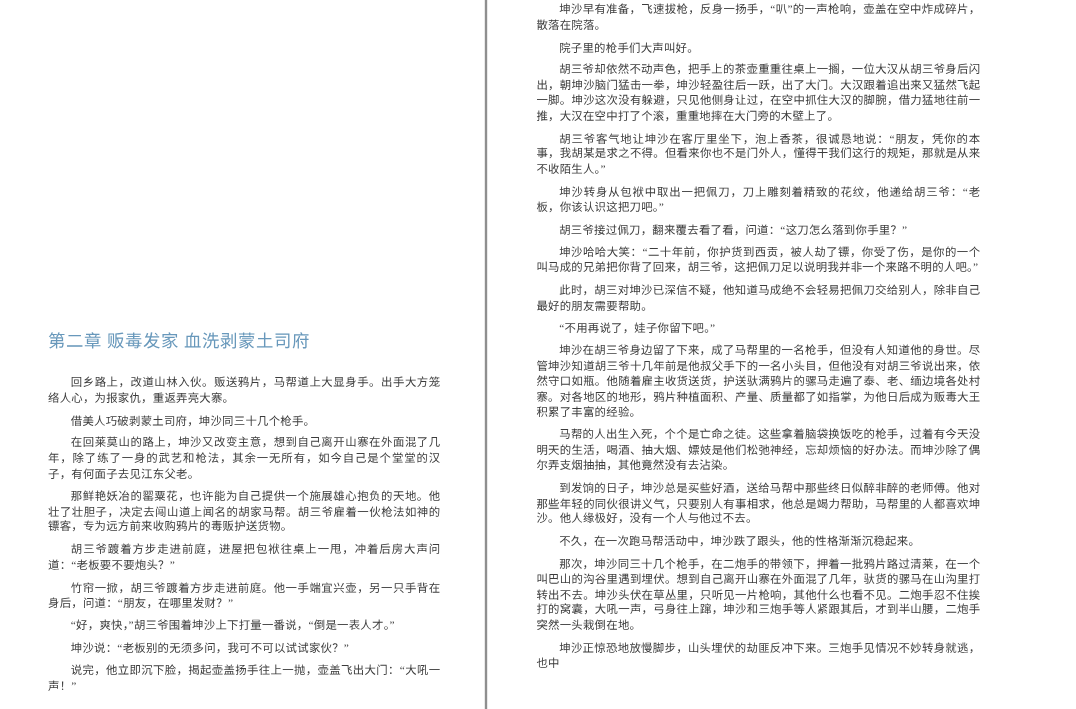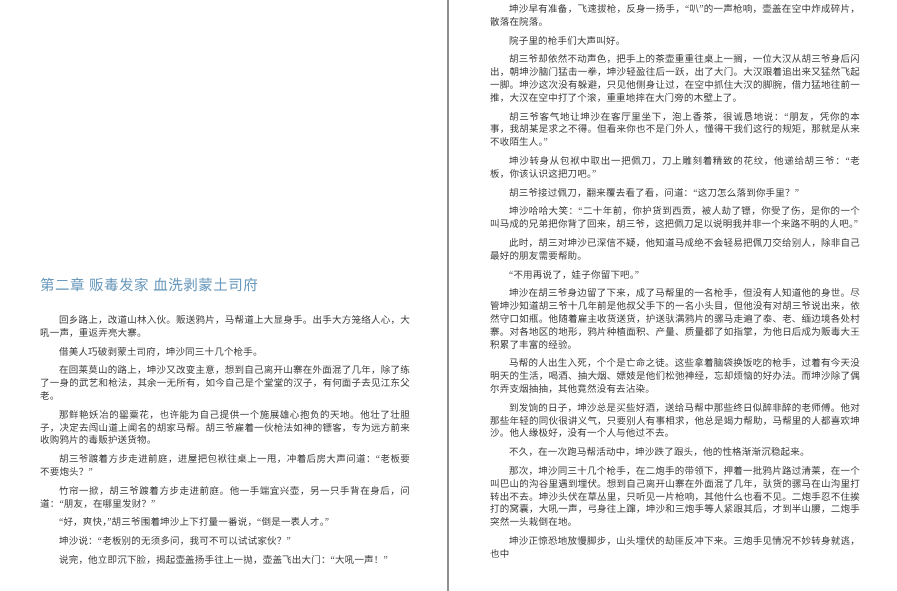--- a/index.html
+++ b/index.html
@@ -18,21 +18,21 @@
     width: 897px;
     height: 591px;
     background: #ffffff;
   }
   .page {
     box-sizing: border-box;
     height: 591px;
     overflow: hidden;
   }
   .page-left {
-    width: 447px;
+    width: 404px;
     padding: 276px 37px 0 40px;
     border-radius: 17px;
   }
   .page-right {
     width: 448px;
     padding: 3px 37px 0 41px;
   }
   .divider {
     width: 2px;
     height: 591px;
@@ -61,21 +61,21 @@
     margin-top: 0;
   }
 </style>
 </head>
 <body>
 
 <div class="spread">
 
   <div class="page page-left">
     <h2 class="chapter-title">第二章 贩毒发家 血洗剥蒙土司府</h2>
-    <p class="para">回乡路上，改道山林入伙。贩送鸦片，马帮道上大显身手。出手大方笼络人心，大吼一声，重返弄亮大寨。</p>
+    <p class="para">回乡路上，改道山林入伙。贩送鸦片，马帮道上大显身手。出手大方笼络人心，为报家仇，重返弄亮大寨。</p>
     <p class="para">借美人巧破剥蒙土司府，坤沙同三十几个枪手。</p>
     <p class="para">在回莱莫山的路上，坤沙又改变主意，想到自己离开山寨在外面混了几年，除了练了一身的武艺和枪法，其余一无所有，如今自己是个堂堂的汉子，有何面子去见江东父老。</p>
     <p class="para">那鲜艳妖冶的罂粟花，也许能为自己提供一个施展雄心抱负的天地。他壮了壮胆子，决定去闯山道上闻名的胡家马帮。胡三爷雇着一伙枪法如神的镖客，专为远方前来收购鸦片的毒贩护送货物。</p>
     <p class="para">胡三爷踱着方步走进前庭，进屋把包袱往桌上一甩，冲着后房大声问道：“老板要不要炮头？”</p>
     <p class="para">竹帘一掀，胡三爷踱着方步走进前庭。他一手端宜兴壶，另一只手背在身后，问道：“朋友，在哪里发财？”</p>
     <p class="para">“好，爽快，”胡三爷围着坤沙上下打量一番说，“倒是一表人才。”</p>
     <p class="para">坤沙说：“老板别的无须多问，我可不可以试试家伙？”</p>
     <p class="para">说完，他立即沉下脸，揭起壶盖扬手往上一抛，壶盖飞出大门：“大吼一声！”</p>
   </div>
 

